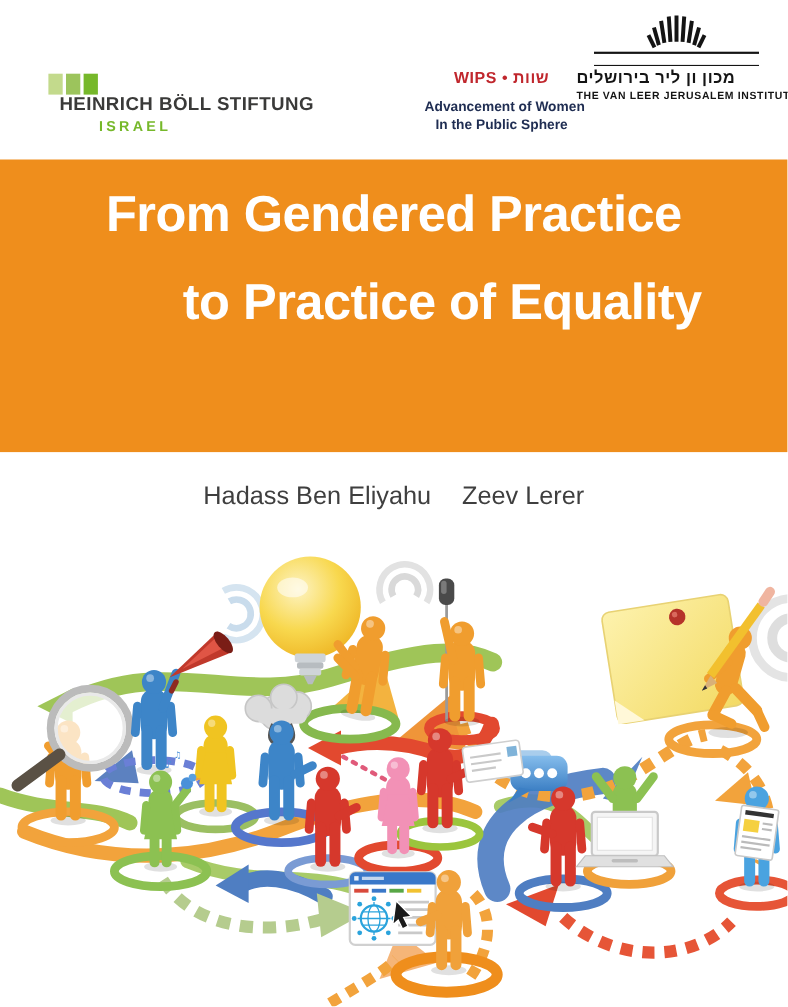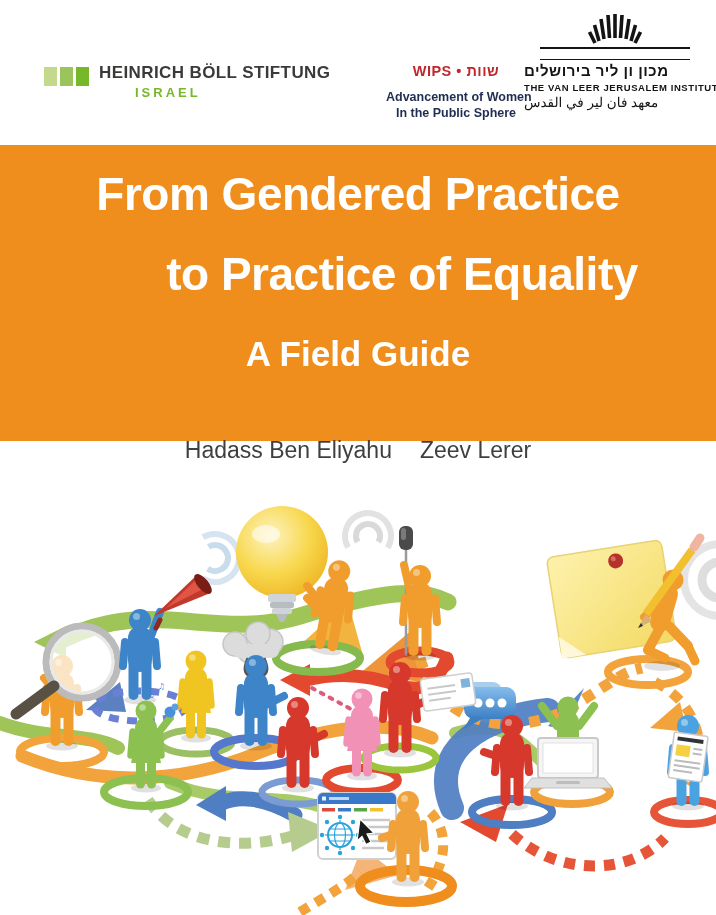--- a/index.html
+++ b/index.html
@@ -2,42 +2,42 @@
 <html><head>
 <meta charset="utf-8">
 <style>
   html,body{margin:0;padding:0;}
   body{
     width:716px;height:915px;position:relative;overflow:hidden;
     background:#ffffff;font-family:"Liberation Sans",sans-serif;
     -webkit-font-smoothing:antialiased;
   }
   
-  .logo-hbs{position:absolute;left:44px;top:64px;display:flex;align-items:flex-start;}
+  .logo-hbs{position:absolute;left:44px;top:64px;display:flex;align-items:flex-start;flex-direction:column;}
   .hbs-squares{display:flex;gap:3px;margin-top:3px;}
   .hbs-squares i{display:block;width:13px;height:19px;}
   .hbs-sq1{background:#c3da8c;}
   .hbs-sq2{background:#9cc45c;}
   .hbs-sq3{background:#76b82a;}
   .hbs-text{margin-left:10px;line-height:1;}
   .hbs-name{font-size:17px;font-weight:bold;color:#3a3a39;letter-spacing:.4px;white-space:nowrap;}
   .hbs-region{font-size:13px;font-weight:bold;color:#76b82a;letter-spacing:3px;margin-top:5px;padding-left:36px;}
   .logo-wips{position:absolute;left:386px;top:62px;width:140px;text-align:center;line-height:1.25;}
   .wips-brand{font-size:14.5px;font-weight:bold;color:#c0272d;letter-spacing:.5px;}
   .wips-tag{font-size:12.5px;font-weight:bold;color:#1f2d52;margin-top:10px;}
   .wips-tag div{white-space:nowrap;}
   .logo-vanleer{position:absolute;left:524px;top:12px;width:182px;text-align:left;color:#141414;}
   .vl-dome{display:block;margin:0 auto;}
   .vl-rule1{width:150px;border-top:2.5px solid #141414;margin:1px auto 0;}
   .vl-rule2{width:150px;border-top:1.5px solid #141414;margin:10px auto 2px;}
   .vl-hebrew{font-size:15px;font-weight:bold;direction:rtl;letter-spacing:.5px;}
   .vl-english{font-size:9.5px;font-weight:bold;letter-spacing:.6px;white-space:nowrap;margin-top:3px;}
   .vl-arabic{font-size:13.5px;margin-top:1px;direction:rtl;}
   
-  .banner{position:absolute;left:0;top:145px;width:716px;height:296px;background:#ef8e1c;}
+  .banner{position:absolute;left:0;top:145px;width:716px;height:266px;background:#ef8e1c;}
   .banner .t1,.banner .t2{position:absolute;width:100%;text-align:center;color:#fff;
     font-size:46px;font-weight:bold;letter-spacing:-.5px;line-height:1.2;}
   .banner .t1{top:22px;}
   .banner .t2{top:102px;padding-left:44px;}
   .banner .sub{position:absolute;top:188px;width:100%;text-align:center;color:#fff;
     font-size:35px;font-weight:bold;line-height:1.2;}
   
   .authors{position:absolute;top:437px;width:100%;text-align:center;color:#3f3f3f;font-size:23px;}
   .authors span{margin:0 14px;}
   
@@ -77,27 +77,25 @@
       <line x1="16.5" y1="13" x2="21" y2="29"></line>
       <line x1="57.5" y1="13" x2="53" y2="29"></line>
       <line x1="11.5" y1="20" x2="17" y2="31"></line>
       <line x1="62.5" y1="20" x2="57" y2="31"></line>
     </g>
   </svg>
   <div class="vl-rule1"></div>
   <div class="vl-rule2"></div>
   <div class="vl-hebrew">מכון ון ליר בירושלים</div>
   <div class="vl-english">THE VAN LEER JERUSALEM INSTITUTE</div>
-  <div class="vl-arabic">معهد فان لير في القدس</div>
 </div>
 
 <div class="banner">
   <div class="t1">From Gendered Practice</div>
   <div class="t2">to Practice of Equality</div>
-  <div class="sub">A Field Guide</div>
 </div>
 
 <div class="authors">
   <span>Hadass Ben Eliyahu</span><span>Zeev Lerer</span>
 </div>
 
 <svg class="illus" viewBox="0 0 716 425">
   <defs>
     <radialGradient id="gradBulb" cx="38%" cy="32%" r="75%">
       <stop offset="0%" stop-color="#fdf3c2"></stop>

